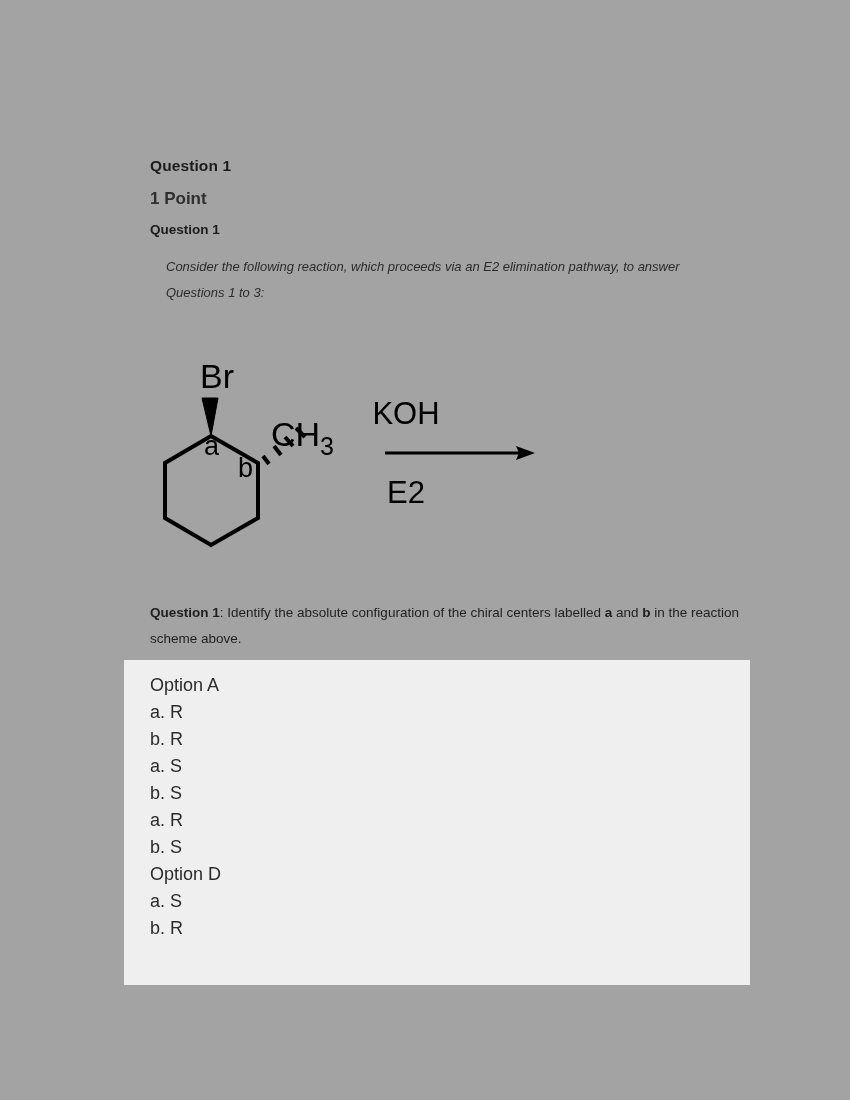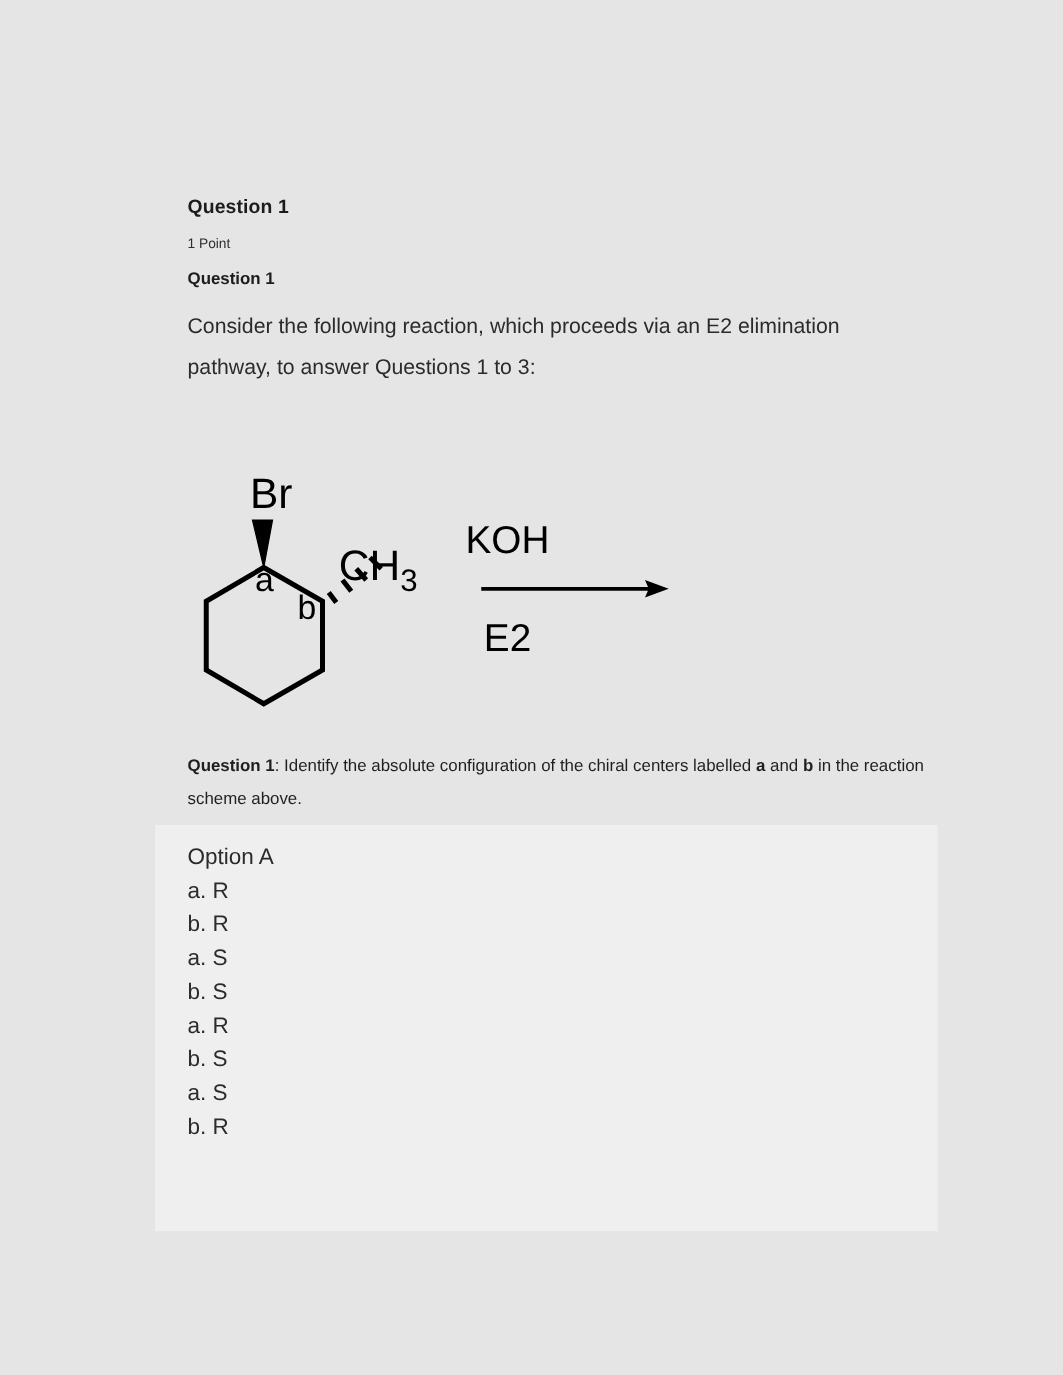--- a/index.html
+++ b/index.html
@@ -16,68 +16,69 @@
     color: #1a1a1a;
     overflow: hidden;
   }
 
   .page {
     position: absolute;
     left: 0;
     top: 0;
     width: 850px;
     height: 1100px;
-    background: #e5e5e5;
+    background: #a3a3a3;
   }
 
   .content {
     position: absolute;
     left: 150px;
     top: 157px;
     width: 600px;
   }
 
   .q-title {
     font-size: 15.5px;
     font-weight: bold;
     color: #1c1c1c;
     letter-spacing: 0.1px;
     margin: 0 0 13px 0;
     line-height: 1.2;
   }
 
   .q-points {
-    font-size: 11px;
-    font-weight: normal;
+    font-size: 17px;
+    font-weight: bold;
     color: #2e2e2e;
     margin: 0 0 13px 0;
     line-height: 1.2;
   }
 
   .q-subtitle {
     font-size: 13.5px;
     font-weight: bold;
     color: #1c1c1c;
     margin: 0 0 13px 0;
     line-height: 1.2;
   }
 
   .q-prompt {
-    font-size: 17px;
+    font-size: 13px;
+    font-style: italic;
     color: #2b2b2b;
-    margin: 0;
+    margin: 16px;
     line-height: 1.95;
     max-width: 590px;
   }
 
   
   .scheme {
     position: absolute;
     left: 150px;
-    top: 356px;
+    top: 338px;
     width: 420px;
     height: 230px;
   }
   .scheme svg { display: block; }
 
   
   .stem {
     position: absolute;
     left: 150px;
     top: 600px;
@@ -163,17 +164,18 @@
     <div class="option-line group-label">Option A</div>
     <div class="option-line">a. R</div>
     <div class="option-line">b. R</div>
 
     <div class="option-line">a. S</div>
     <div class="option-line">b. S</div>
 
     <div class="option-line">a. R</div>
     <div class="option-line">b. S</div>
 
+    <div class="option-line group-label">Option D</div>
     <div class="option-line">a. S</div>
     <div class="option-line">b. R</div>
   </div>
 
 </div>
 
 </body></html>

